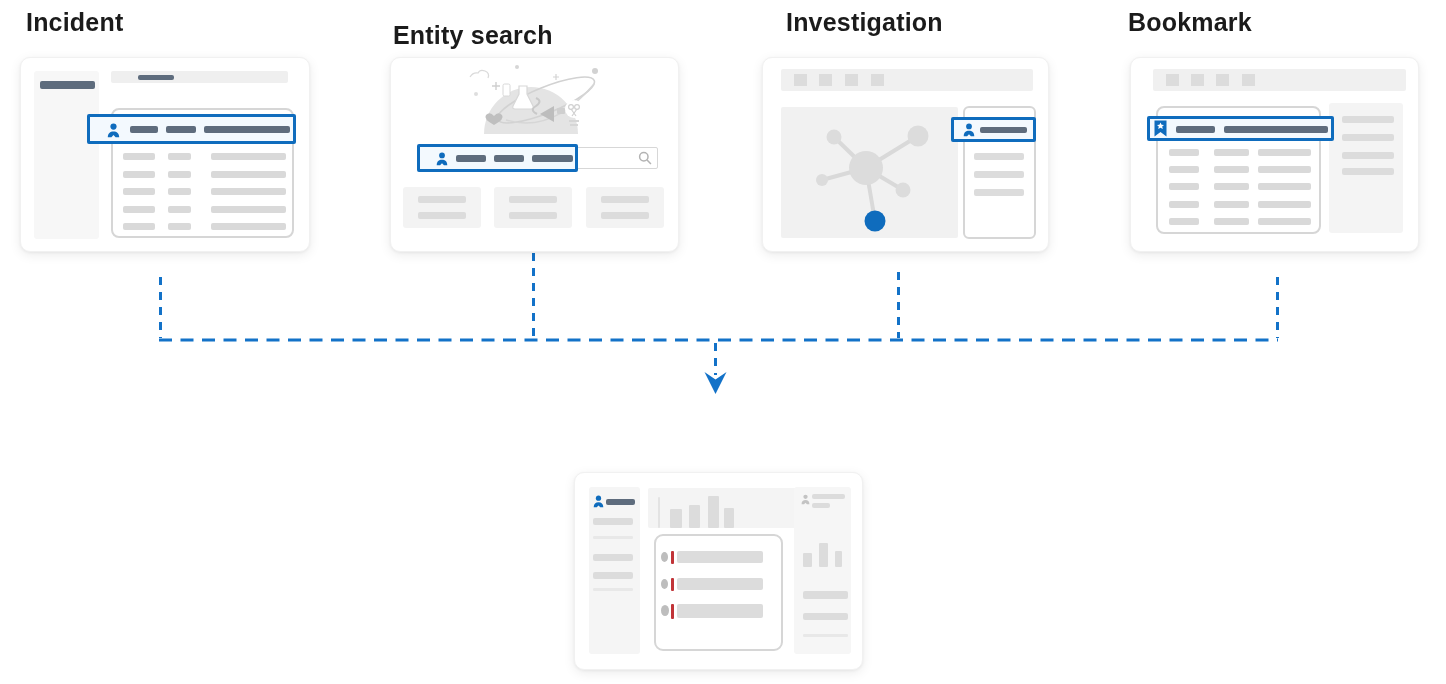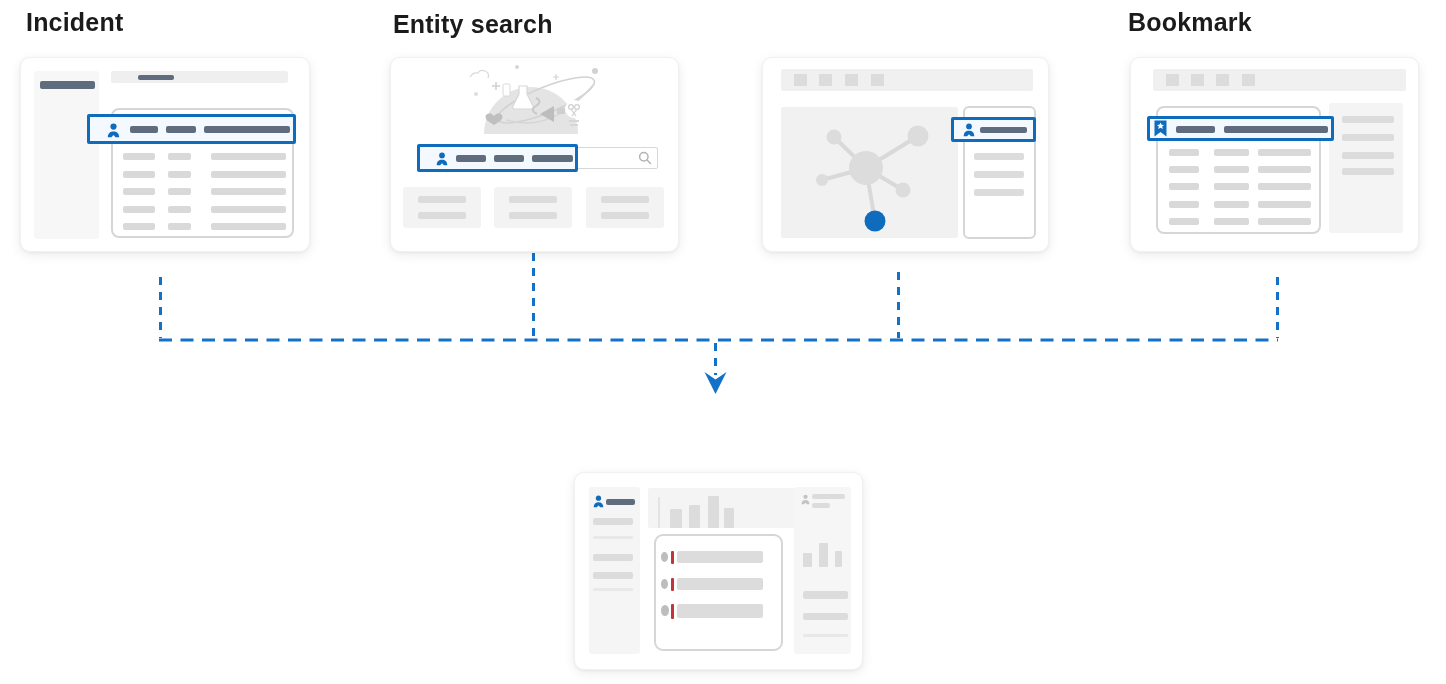--- a/index.html
+++ b/index.html
@@ -36,21 +36,22 @@
     <path d="M160.5 277 V338" stroke="currentColor" stroke-width="3" fill="none" stroke-dasharray="8 7"></path>
     <path d="M533.5 253 V338" stroke="currentColor" stroke-width="3" fill="none" stroke-dasharray="8 7"></path>
     <path d="M898.5 272 V338" stroke="currentColor" stroke-width="3" fill="none" stroke-dasharray="8 7"></path>
     <path d="M1277.5 277 V338" stroke="currentColor" stroke-width="3" fill="none" stroke-dasharray="8 7"></path>
     <path d="M159 340 H1278" stroke="currentColor" stroke-width="3" fill="none" stroke-dasharray="13 8.5"></path>
     <path d="M715.5 343 V375" stroke="currentColor" stroke-width="3" fill="none" stroke-dasharray="8 7"></path>
     <path d="M704.5 372 L715.5 394 L726.5 372 L715.5 379.5 Z" fill="currentColor"></path>
   </svg>
 
   <div class="title" style="left:26px;top:7px">Incident</div>
-  <div class="title" style="left:393px;top:9px">Entity search</div>
+  <div class="title" style="left:393px;top:20px">Entity search</div>
+  <div class="title" style="left:786px;top:7px">Investigation</div>
   <div class="title" style="left:1128px;top:7px">Bookmark</div>
 
   <div class="card" style="left:20px;top:57px;width:288px;height:193px">
     <div class="panel" style="left:13px;top:13px;width:65px;height:168px;background:#f7f7f7">
       <div class="bar slate" style="left:6px;top:10px;width:55px;height:8px"></div>
     </div>
     <div class="appbar" style="left:90px;top:13px;width:177px;height:12px">
       <div class="bar slate" style="left:27px;top:3.5px;width:36px;height:5px"></div>
     </div>
     <div class="mock-table" style="left:90px;top:50px;width:183px;height:130px;box-sizing:border-box">

